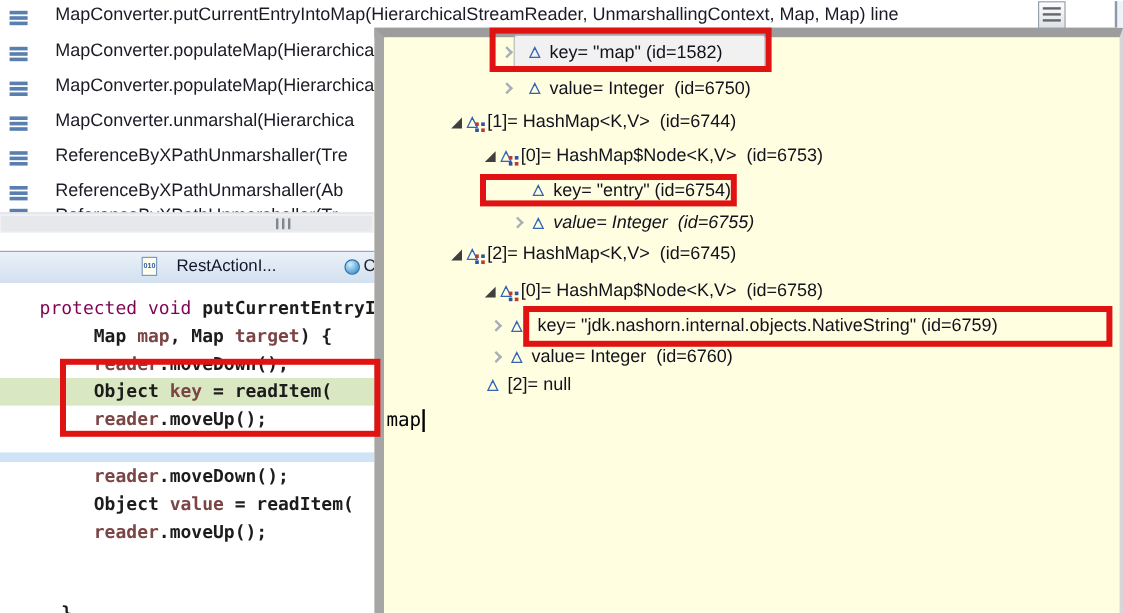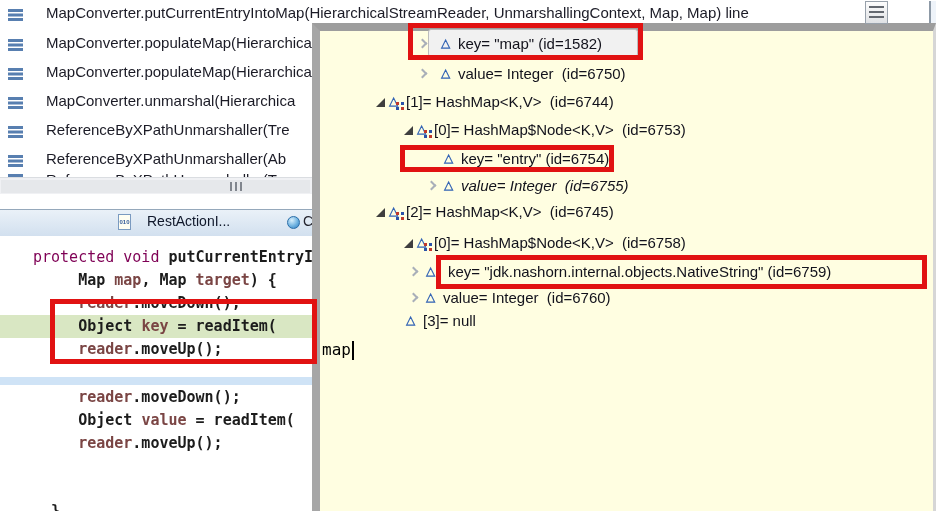--- a/index.html
+++ b/index.html
@@ -206,21 +206,21 @@
   </div>
 
   <div class="trow" style="left:0;top:287px;">
     <div class="chev" style="left:410px;"></div>
     <span class="vicon" style="left:426px;">△</span>
     <div class="trow-label" style="left:443px;">value= Integer  (id=6760)</div>
   </div>
 
   <div class="trow" style="left:0;top:310px;">
     <span class="vicon" style="left:406px;">△</span>
-    <div class="trow-label" style="left:423px;">[3]= null</div>
+    <div class="trow-label" style="left:423px;">[2]= null</div>
   </div>
 
   <div class="expr"><span>map</span><span class="caret"></span></div>
 
   <div class="redbox" style="left:408px;top:23px;width:235px;height:37px;"></div>
   <div class="redbox" style="left:400px;top:145px;width:214px;height:27px;"></div>
   <div class="redbox" style="left:436px;top:255px;width:491px;height:34px;"></div>
   <div class="redbox" style="left:50px;top:299px;width:267px;height:65px;"></div>
 
 </div>

